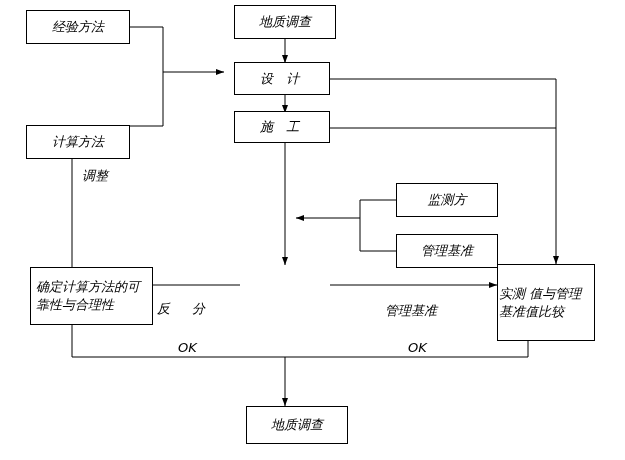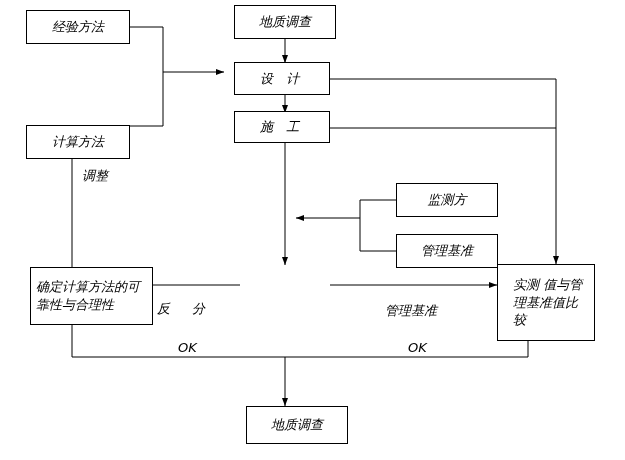--- a/index.html
+++ b/index.html
@@ -100,21 +100,21 @@
 
   <div class="node wide-letter" style="left:234px; top:62px; width:96px; height:33px;">设  计</div>
 
   <div class="node" style="left:396px; top:183px; width:102px; height:34px;">监测方</div>
 
   <div class="node" style="left:396px; top:234px; width:102px; height:34px;">管理基准</div>
 
   <div class="node" style="left:14px; top:267px; width:123px; height:58px; justify-content:flex-start; text-align:left; padding-left:5px;margin-left:16px;">确定计算方法的可靠性与合理性</div>
 
 
-  <div class="node" style="left:497px; top:264px; width:98px; height:77px; justify-content:flex-start; text-align:left; padding-left:15px;">实测 值与管理基准值比较</div>
+  <div class="node" style="left:497px; top:264px; width:98px; height:77px; justify-content:flex-start; text-align:left; padding-left:1px;">实测 值与管理基准值比较</div>
 
   <div class="node" style="left:246px; top:406px; width:102px; height:38px;">地质调查</div>
 
   <div class="label" style="left:82px; top:167px;">调整</div>
 
   <div class="label wide-letter" style="left:157px; top:300px;">反  分</div>
 
   <div class="label" style="left:385px; top:302px;">管理基准</div>
 
   <div class="label" style="left:178px; top:340px;">OK</div>

